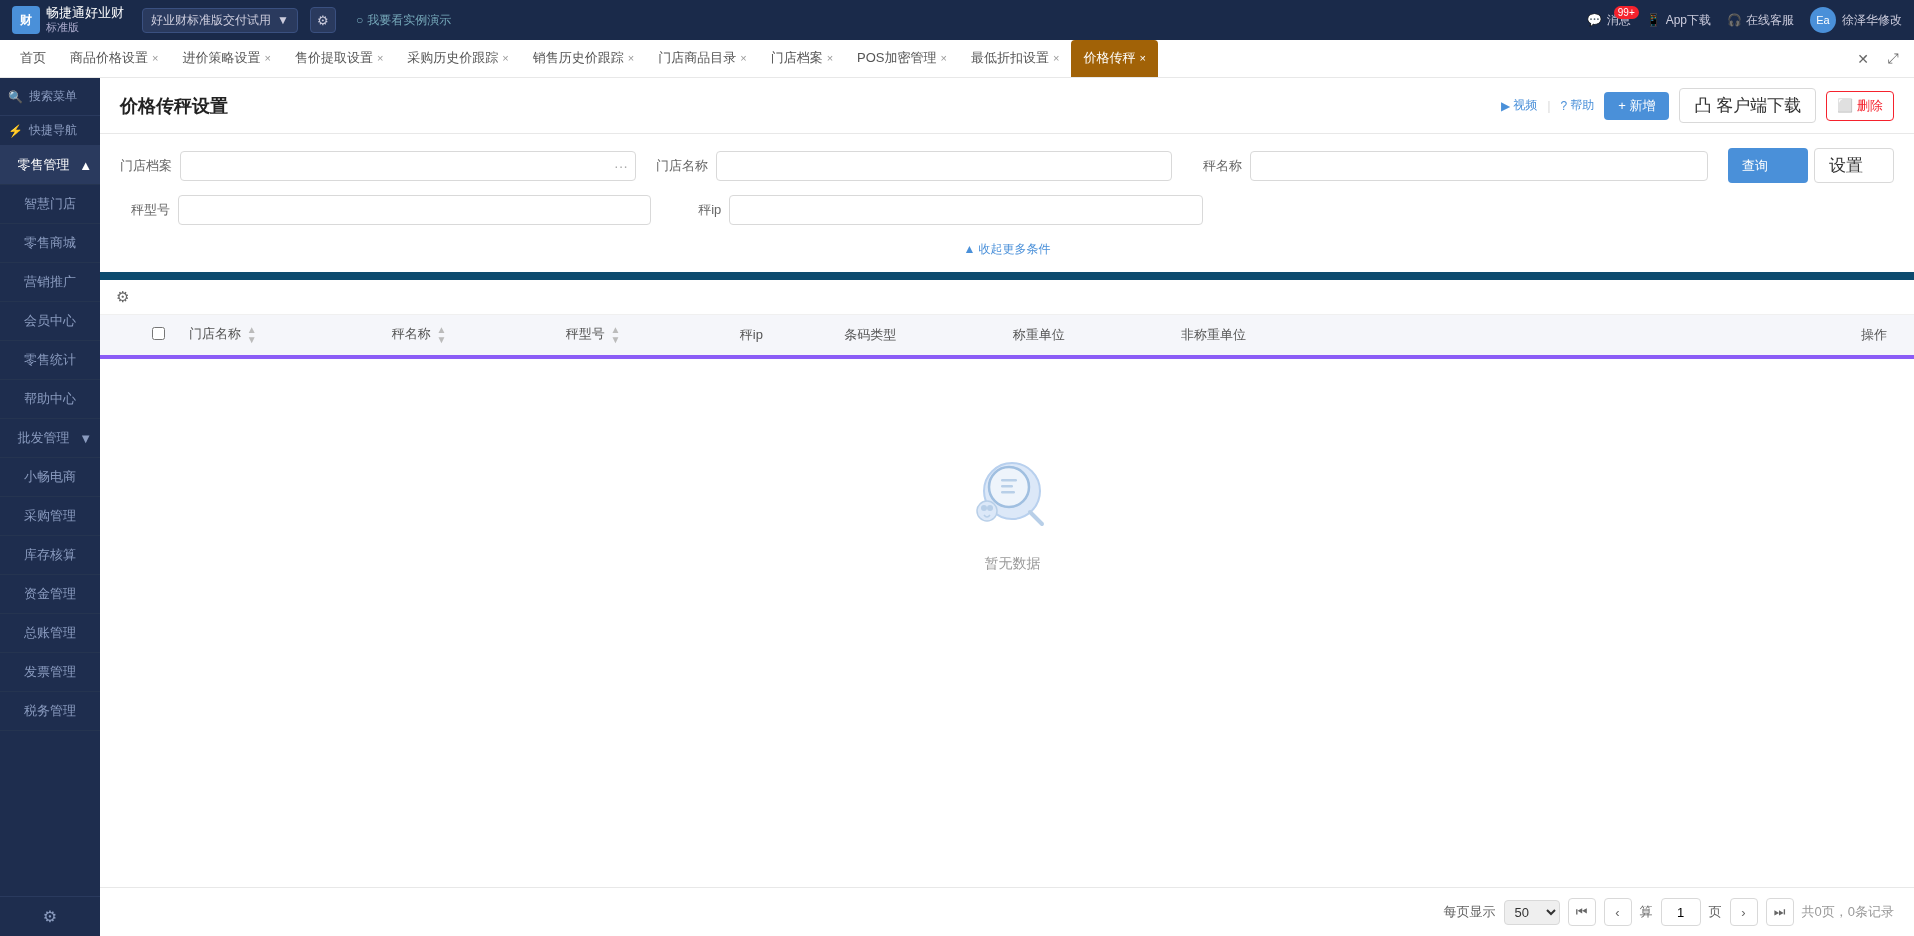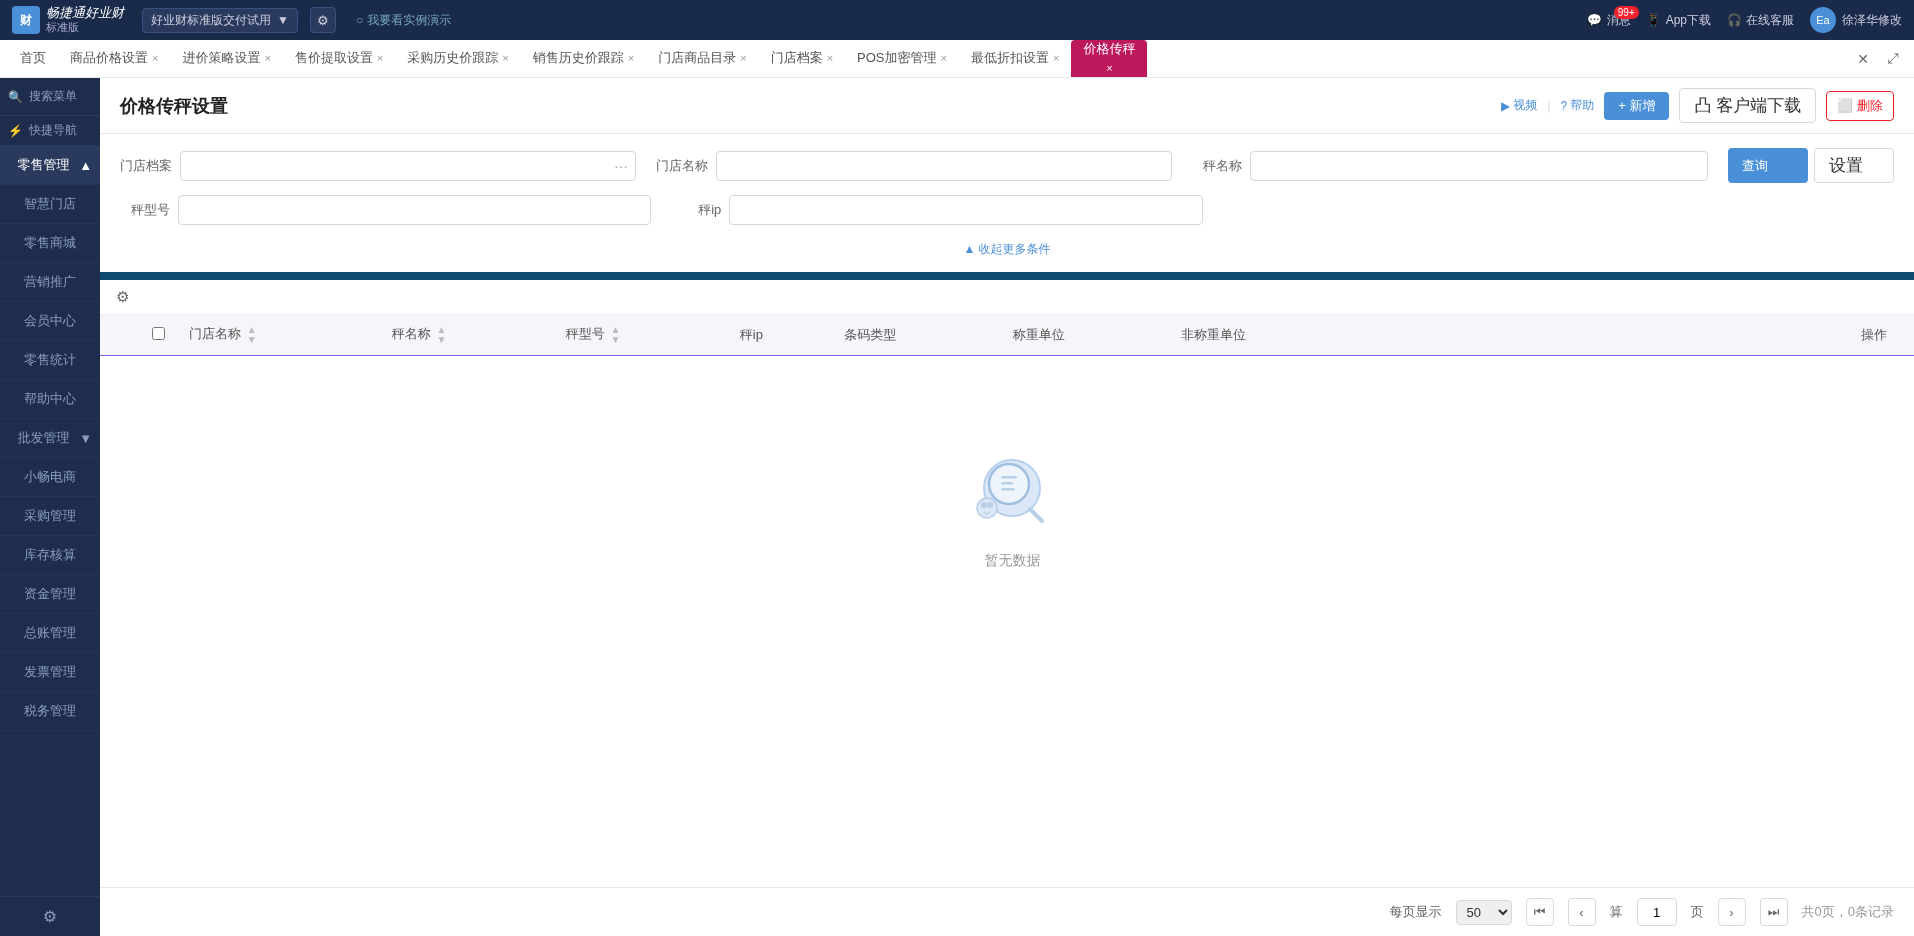--- a/index.html
+++ b/index.html
@@ -32,21 +32,21 @@
       height: 28px;
       background: #4a90d9;
       border-radius: 4px;
       display: flex;
       align-items: center;
       justify-content: center;
       color: white;
       font-size: 12px;
       font-weight: bold;
     }
-    .logo-text { color: #fff; font-size: 13px; line-height: 1.2; font-style: italic; }
+    .logo-text { color: #fff; font-size: 13px; line-height: 1.2; }
     .logo-sub { color: #aac; font-size: 11px; }
 
     .version-selector {
       background: #2a3a5e;
       border: 1px solid #3a5080;
       color: #ccd;
       border-radius: 4px;
       padding: 3px 8px;
       font-size: 12px;
       display: flex;
@@ -147,23 +147,22 @@
       gap: 4px;
       font-size: 13px;
       color: #555;
       cursor: pointer;
       white-space: nowrap;
       border-bottom: 2px solid transparent;
       flex-shrink: 0;
     }
     .tab-item.active {
       color: #fff;
-      background: #be185d;
+      background: #a16207;
       border-radius: 4px 4px 0 0;
-      flex-direction: column;
     }
     .tab-item .tab-close {
       font-size: 11px;
       color: #999;
       cursor: pointer;
     }
     .tab-item.active .tab-close { color: #fff; }
     .tab-bar-actions {
       display: flex;
       align-items: center;
@@ -409,21 +408,21 @@
       font-size: 13px;
     }
     thead tr {
       background: #f5f6fa;
     }
     thead th {
       padding: 10px 12px;
       text-align: left;
       color: #555;
       font-weight: normal;
-      border-bottom: 1px solid #8b5cf6;
+      border-bottom: 4px solid #8b5cf6;
       white-space: nowrap;
     }
     thead th.sortable {
       cursor: pointer;
     }
     .checkbox-col { width: 36px; text-align: center !important; }
     .settings-col { width: 40px; text-align: center !important; }
     .ops-col { width: 80px; text-align: center !important; }
 
     
@@ -441,21 +440,21 @@
       margin-bottom: 16px;
     }
     .empty-text { font-size: 14px; color: #999; margin-left: 11px; }
 
     
     .pagination-bar {
       padding: 10px 20px;
       display: flex;
       align-items: center;
       justify-content: flex-end;
-      gap: 14px;
+      gap: 8px;
       border-top: 1px solid #e8e8e8;
       background: #fff;
       flex-shrink: 0;
       font-size: 13px;
       color: #666;
     }
     .page-size-label { color: #666; }
     .page-size-select {
       border: 1px solid #d9d9d9;
       border-radius: 4px;

